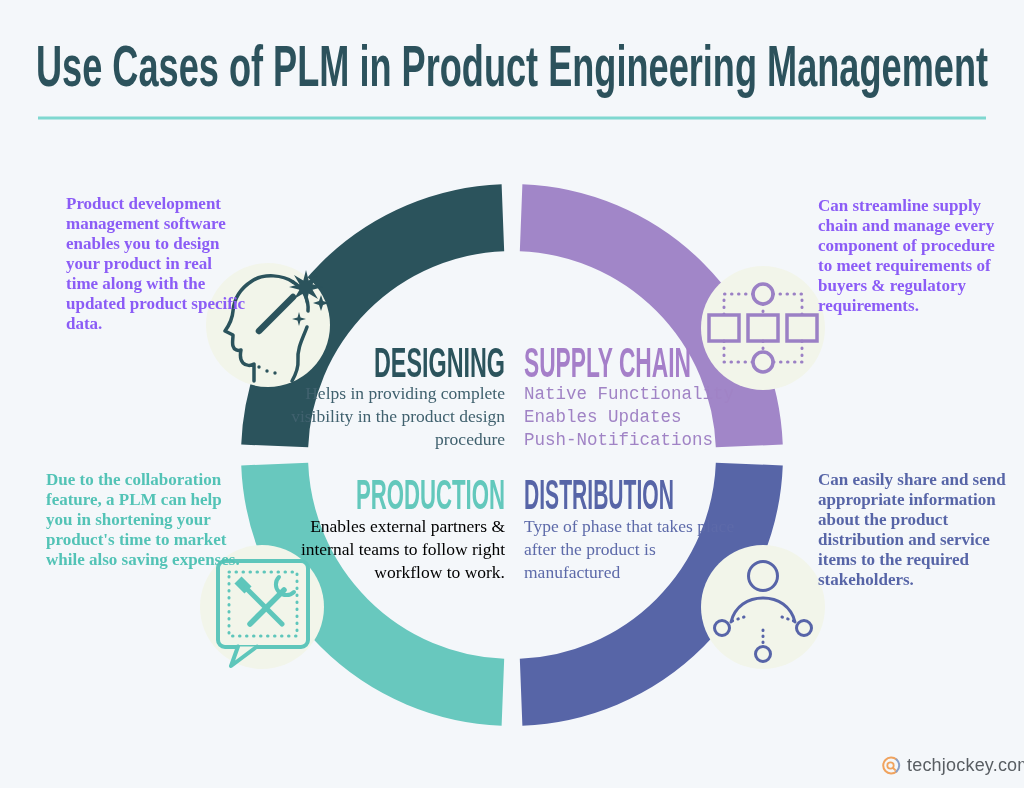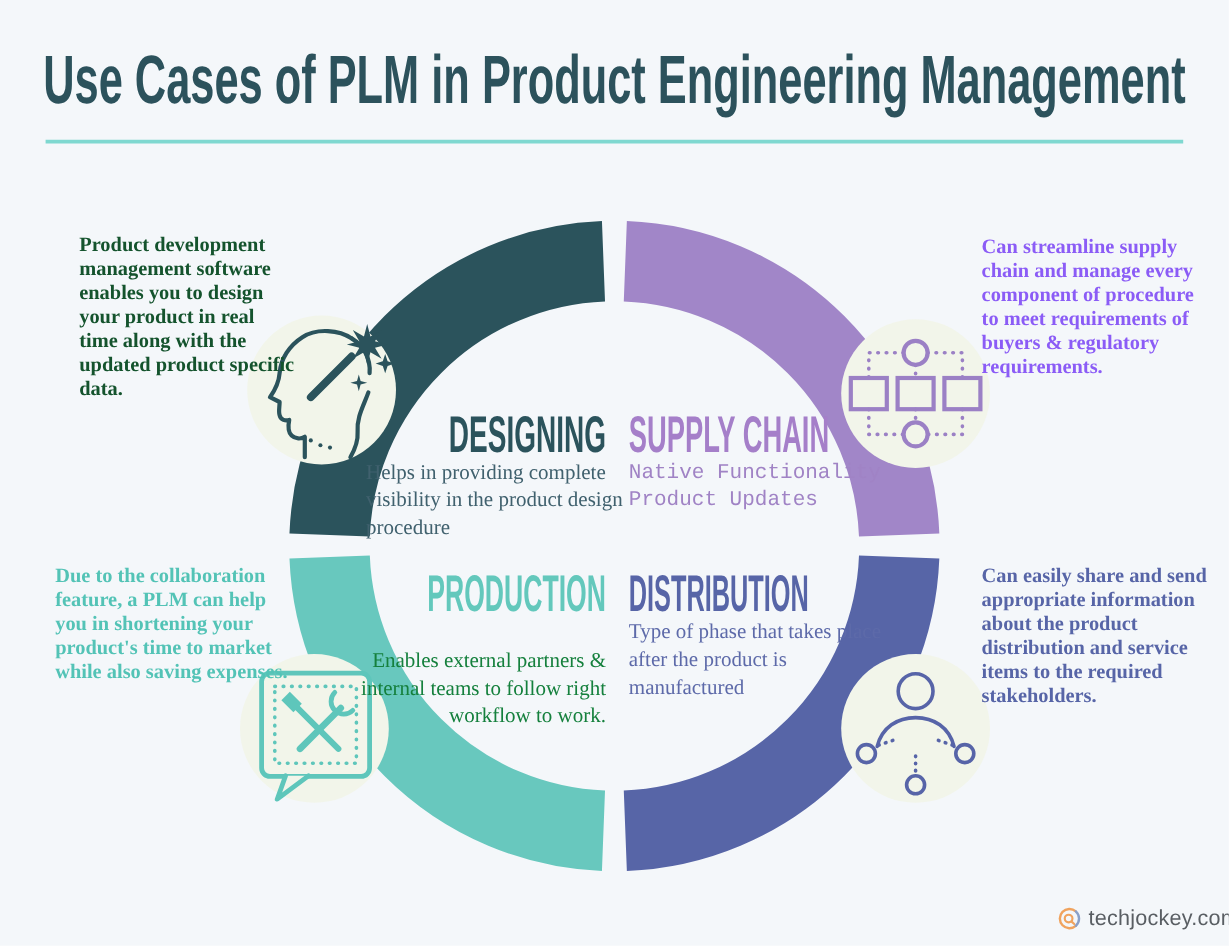--- a/index.html
+++ b/index.html
@@ -8,32 +8,32 @@
     position:relative;width:1024px;height:788px;
     background:#f4f7fa;overflow:hidden;
   }
   .stage svg{position:absolute;left:0;top:0;}
   svg text{font-family:"Liberation Sans","DejaVu Sans",sans-serif;font-weight:bold;}
   .note{
     position:absolute;
     font-family:"Liberation Serif","DejaVu Serif",serif;
     font-weight:bold;font-size:17px;line-height:20px;
   }
-  .note-tl{left:66px;top:194px;width:180px;color:#14532d;}
+  .note-tl{left:66px;top:194px;width:180px;color:#8b5cf6;}
   .note-tr{left:818px;top:196px;width:184px;color:#8b5cf6;}
   .note-bl{left:46px;top:470px;width:202px;color:#53c3b6;}
   .note-br{left:818px;top:470px;width:192px;color:#5765a7;}
   .desc{
     position:absolute;
     font-family:"Liberation Serif","DejaVu Serif",serif;
     font-size:17.5px;line-height:23px;
   }
-  .desc-designing{left:305px;top:382px;width:215px;text-align:left;color:#40616e;}
+  .desc-designing{left:290px;top:382px;width:215px;text-align:right;color:#40616e;}
   .desc-supply{left:524px;top:383px;width:230px;text-align:left;color:#a083c5;font-family:Liberation Mono, monospace;}
-  .desc-production{left:290px;top:515px;width:215px;text-align:right;color:#15803d;margin-top:24px;}
+  .desc-production{left:290px;top:515px;width:215px;text-align:right;color:#000000;}
   .desc-distribution{left:524px;top:515px;width:220px;text-align:left;color:#5d6aa9;}
   .brand{
     position:absolute;left:880px;top:753px;height:24px;
     display:flex;align-items:center;gap:6px;
   }
   .brand-text{
     font-family:"Liberation Sans",sans-serif;
     font-size:18px;color:#595e63;letter-spacing:0.2px;
   }
 </style>
@@ -125,21 +125,22 @@
   </svg>
 
   <div class="note note-tl">Product development management software enables you to design your product in real time along with the updated product specific data.</div>
   <div class="note note-tr">Can streamline supply chain and manage every component of procedure to meet requirements of buyers &amp; regulatory requirements.</div>
   <div class="note note-br">Can easily share and send appropriate information about the product distribution and service items to the required stakeholders.</div>
   <div class="note note-bl">Due to the collaboration feature, a PLM can help you in shortening your product's time to market while also saving expenses.</div>
 
   <div class="desc desc-designing">Helps in providing complete visibility in the product design procedure</div>
   <div class="desc desc-supply">
     <div>Native Functionality</div>
-    <div>Product Updates</div>
+    <div>Enables Updates</div>
+    <div>Push-Notifications</div>
   </div>
   <div class="desc desc-production">Enables external partners &amp; internal teams to follow right workflow to work.</div>
   <div class="desc desc-distribution">Type of phase that takes place after the product is manufactured</div>
 
   <div class="brand">
     <svg width="21" height="21" viewBox="0 0 21 21" style="position:static">
       <path d="M 16.5 4.5 A 8 8 0 1 0 16.5 16.5" fill="none" stroke="#f0a35e" stroke-width="2" stroke-linecap="round"></path>
       <path d="M 16.5 4.5 A 8 8 0 0 1 16.5 16.5" fill="none" stroke="#8aa0c8" stroke-width="2" stroke-linecap="round"></path>
       <circle cx="10.5" cy="10.5" r="3.2" fill="none" stroke="#f0a35e" stroke-width="1.8"></circle>
       <line x1="13" y1="13" x2="15.2" y2="15" stroke="#f0a35e" stroke-width="1.8" stroke-linecap="round"></line>

